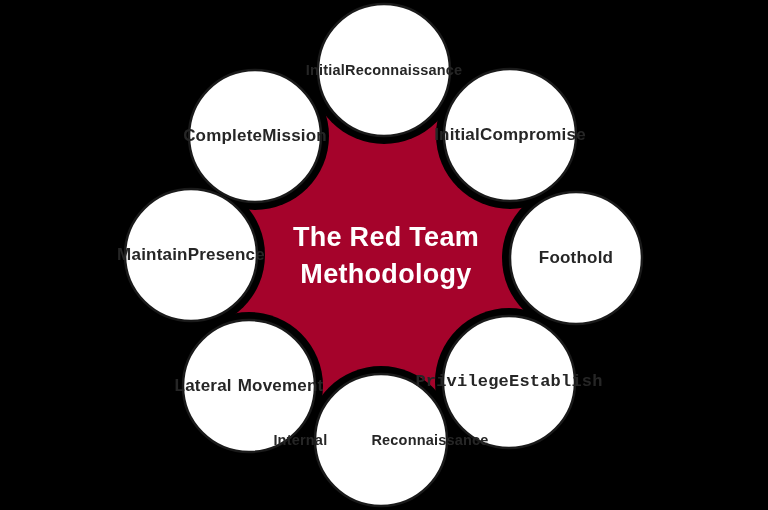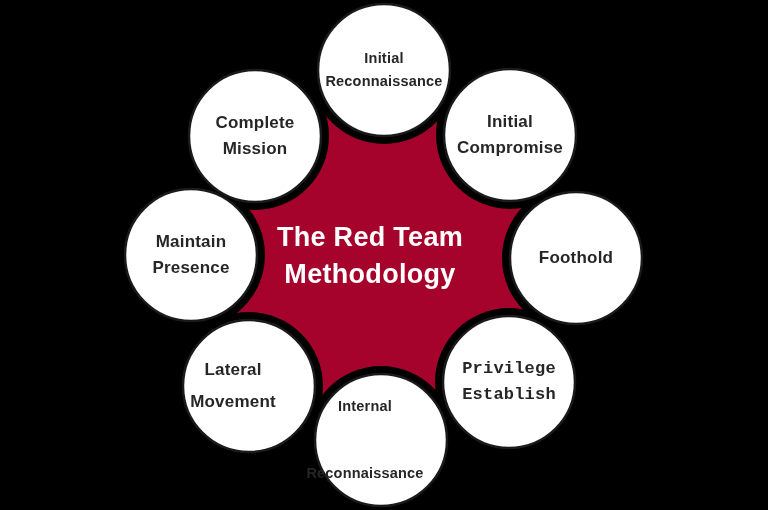--- a/index.html
+++ b/index.html
@@ -25,42 +25,42 @@
   .stage svg { position: absolute; left: 0; top: 0; }
   .center-shape { fill: var(--center-fill); }
   .node-circle {
     fill: var(--node-fill);
     stroke: var(--node-outline);
     stroke-width: 2.5;
   }
   .label {
     position: absolute;
     width: 150px; height: 64px;
-    display: flex; flex-direction: column;
+    display: flex; flex-direction: row;
     justify-content: center; align-items: center;
     text-align: center;
     font-weight: bold;
     font-size: 17px; line-height: 26px;
     color: var(--node-text);
     letter-spacing: 0.2px;
   }
   .label.small { font-size: 14.5px; line-height: 23px; }
   .label span { display: block; white-space: nowrap; }
   
   .n0 { left: 309px; top:  38px; }   
   .n1 { left: 435px; top: 103px; }   
   .n2 { left: 501px; top: 226px; }   
   .n3 { left: 434px; top: 350px; font-family: Liberation Mono, monospace; }   
-  .n4 { left: 290px; top: 408px; gap: 44px; }   
-  .n5 { left: 158px; top: 354px; gap: 6px; }   
+  .n4 { left: 306px; top: 408px; gap: 44px; }   
+  .n5 { left: 174px; top: 354px; gap: 6px; }   
   .n6 { left: 116px; top: 223px; }   
   .n7 { left: 180px; top: 104px; }   
   .center-title {
     position: absolute;
-    left: 240px; top: 214px;
+    left: 256px; top: 214px;
     width: 260px; height: 84px;
     display: flex; flex-direction: column;
     justify-content: center; align-items: center;
     text-align: center;
     font-weight: bold;
     font-size: 27px; line-height: 37px;
     color: var(--center-text);
     letter-spacing: 0.3px;
   }
   .center-title span { display: block; white-space: nowrap; }

